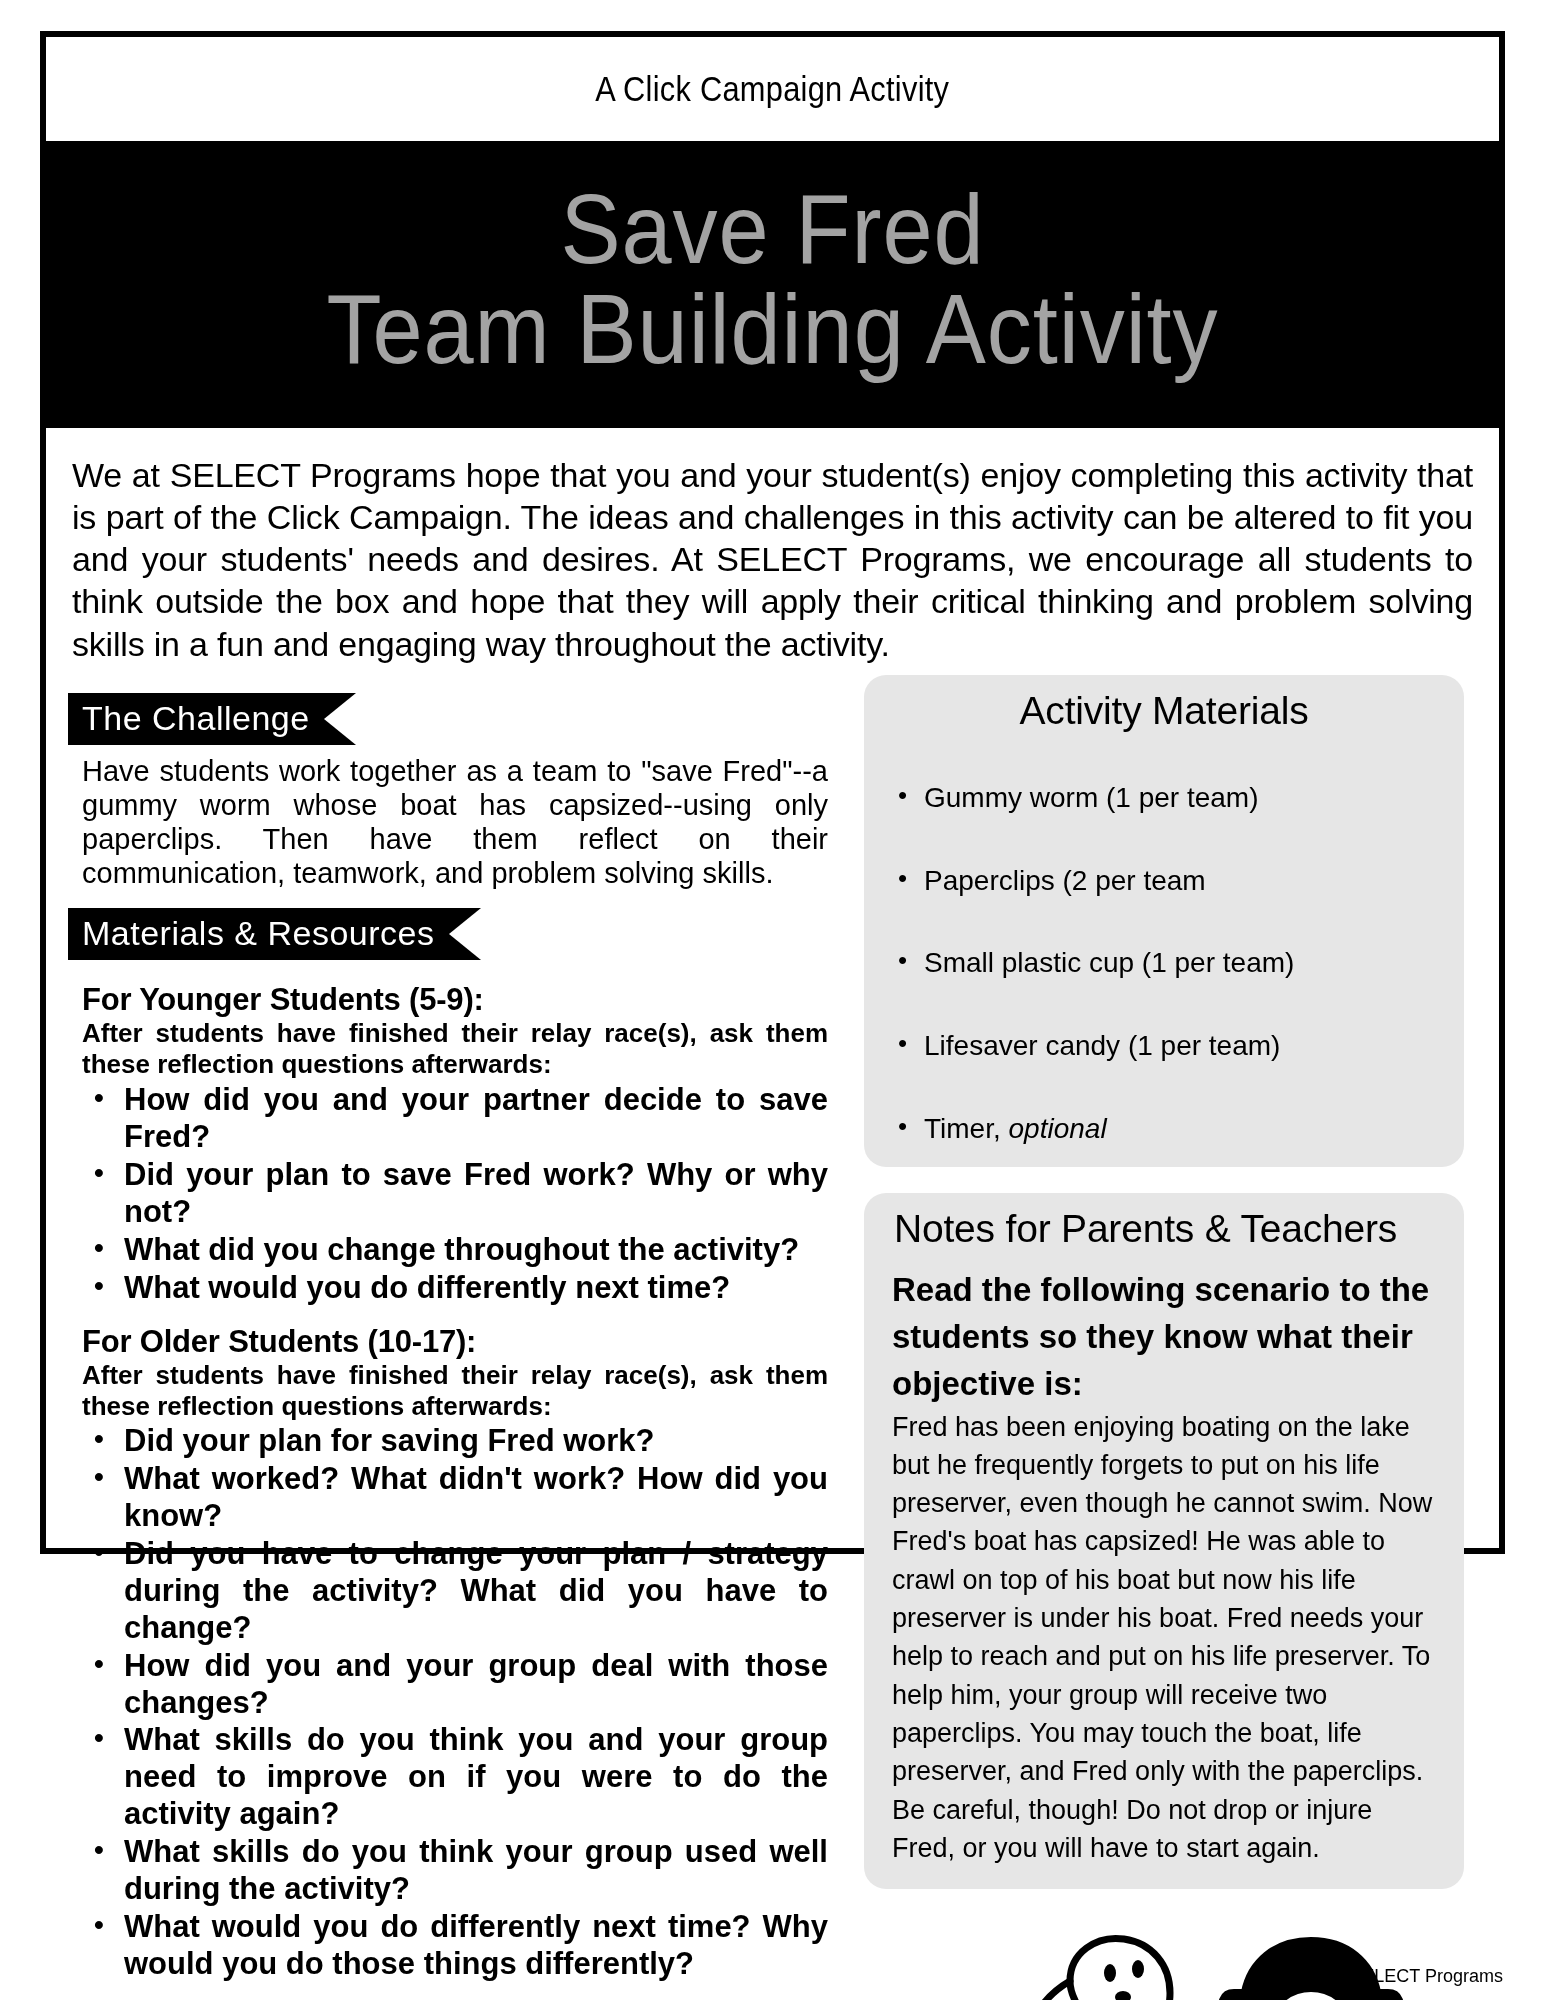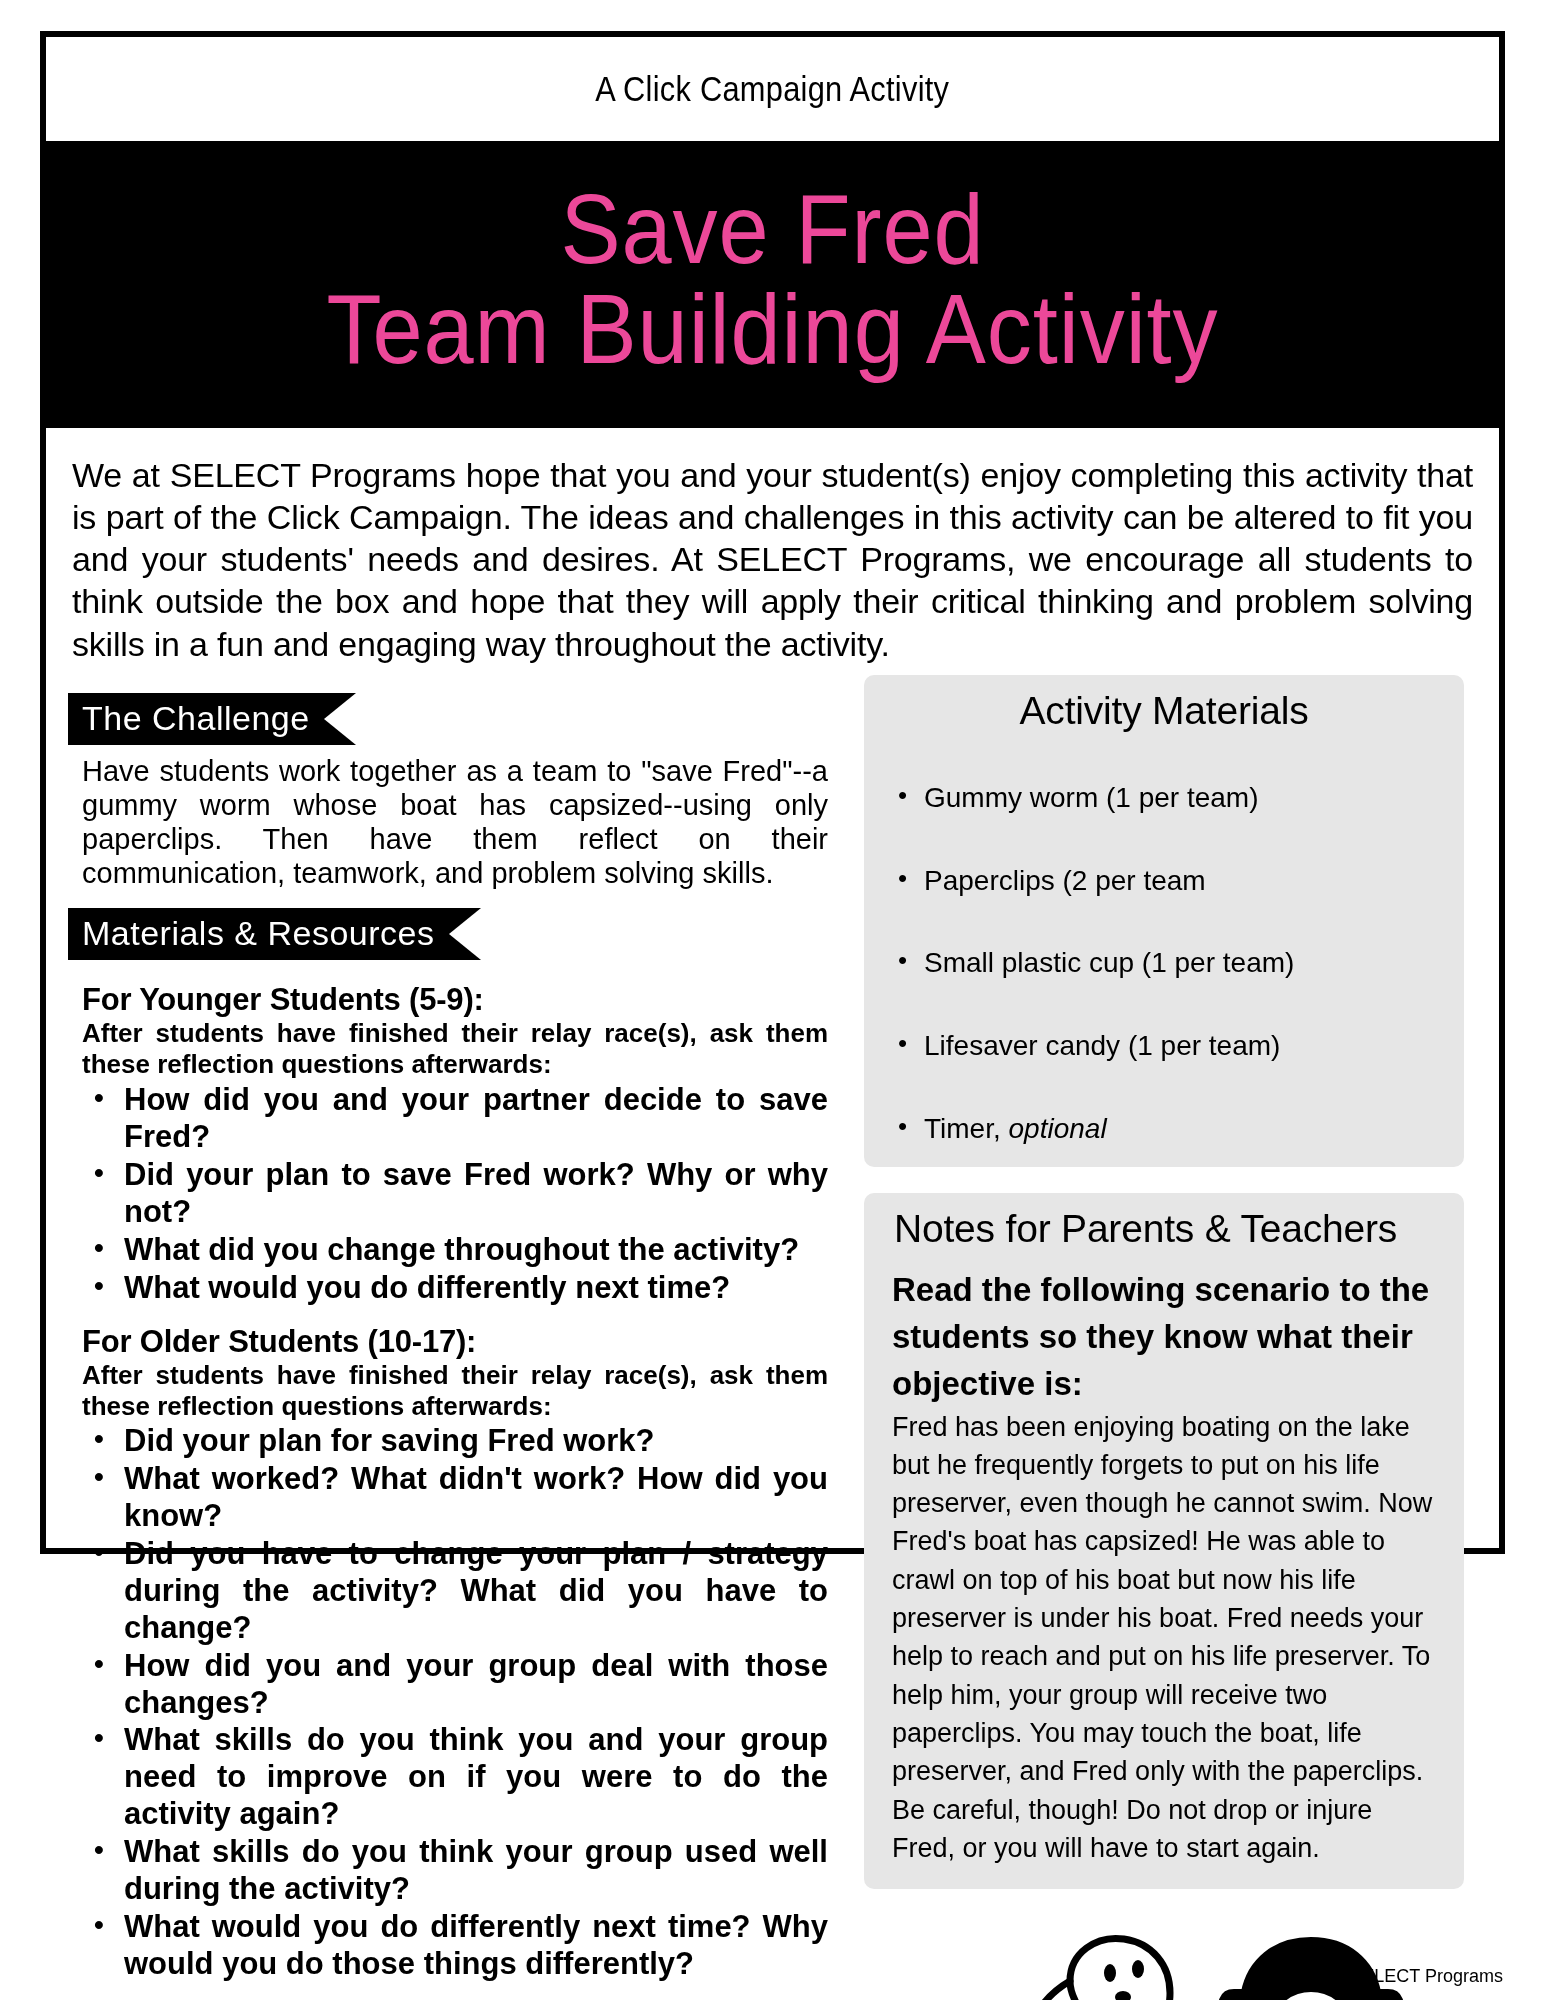--- a/index.html
+++ b/index.html
@@ -30,21 +30,21 @@
   .kicker-text {
     font-size:35px;
     letter-spacing:.3px;
     font-family:"Liberation Sans", sans-serif;
     font-weight:300;
     transform:scaleX(.88);
   }
 
   
   .titlebar {
-    background:#000; color:#ec4899;
+    background:#000; color:#a3a3a3;
     margin-left:-6px; margin-right:-6px;
     padding:8px 0 18px 0;
     text-align:center;
     height:287px;
     display:flex; flex-direction:column; justify-content:center;
   }
   .title-l1 { font-size:98px; line-height:1.02; font-weight:400; transform:scaleX(.92); letter-spacing:1px;}
   .title-l2 { font-size:98px; line-height:1.02; font-weight:400; transform:scaleX(.92); letter-spacing:1px;}
 
   
@@ -131,21 +131,21 @@
   ul.qlist li::before {
     content:"\2022";
     position:absolute;
     left:-26px; top:-1px;
     font-size:28px;
   }
 
   
   .card {
     background:#e6e6e6;
-    border-radius:10px;
+    border-radius:22px;
     padding:14px 22px 20px 22px;
     margin-bottom:26px;
   }
   .card-title {
     text-align:center;
     font-size:39px;
     font-weight:300;
     margin-bottom:6px;
     letter-spacing:-.2px;
   }

